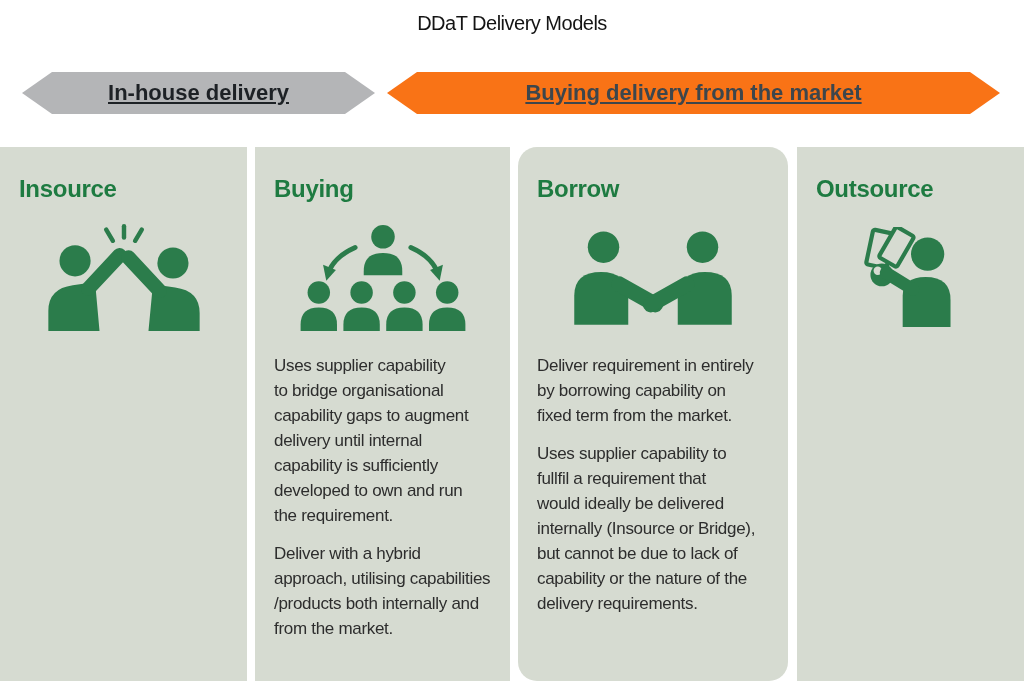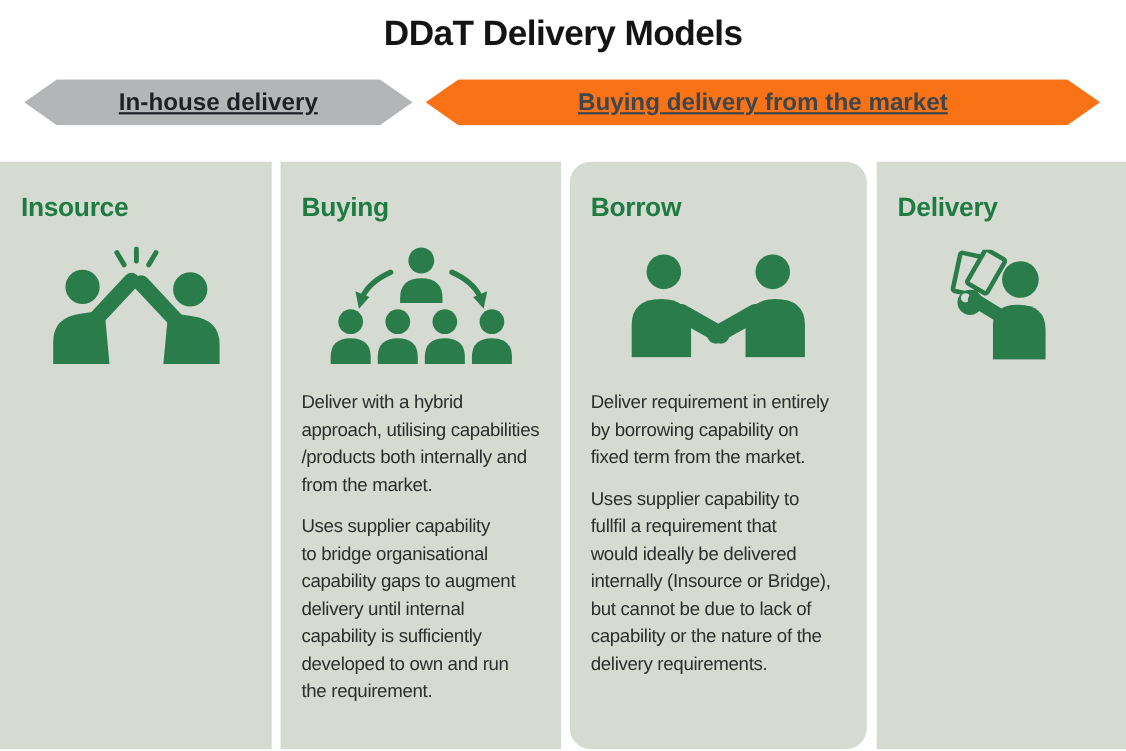--- a/index.html
+++ b/index.html
@@ -1,21 +1,21 @@
 <!DOCTYPE html>
 <html><head>
 <meta charset="utf-8">
 <style>
   html,body { margin:0; padding:0; background:#ffffff; }
   body { width:1024px; height:683px; font-family:"Liberation Sans",sans-serif; overflow:hidden; }
   .page { position:relative; width:1024px; height:683px; background:#ffffff; }
 
   .title {
     position:absolute; top:12px; left:0; width:1024px;
-    text-align:center; font-size:32px; font-weight:bold;
+    text-align:center; font-size:20px; font-weight:normal;
     color:#141414; letter-spacing:-0.5px;
   }
 
   .banner {
     position:absolute; top:72px; height:42px;
     display:flex; align-items:center; justify-content:center;
     font-weight:bold; font-size:22px;
     clip-path: polygon(0 50%, 30px 0, calc(100% - 30px) 0, 100% 50%, calc(100% - 30px) 100%, 30px 100%);
     text-decoration: underline;
   }
@@ -101,31 +101,31 @@
             <path d="M83,100 L83,94 Q83,78 100,78 Q117,78 117,94 L117,100 Z"></path>
             <circle cx="140" cy="64" r="10.5"></circle>
             <path d="M123,100 L123,94 Q123,78 140,78 Q157,78 157,94 L157,100 Z"></path>
           </g>
           <g class="icon-stroke" stroke-width="4.5" stroke-linecap="round">
             <path d="M54,22 Q36,30 30,43"></path>
             <path d="M106,22 Q124,30 130,43"></path>
           </g>
         </svg>
       </div>
-      <p>Deliver with a hybrid
-approach, utilising capabilities
-/products both internally and
-from the market.</p>
       <p>Uses supplier capability
 to bridge organisational
 capability gaps to augment
 delivery until internal
 capability is sufficiently
 developed to own and run
 the requirement.</p>
+      <p>Deliver with a hybrid
+approach, utilising capabilities
+/products both internally and
+from the market.</p>
     </div>
 
     <div class="col col-3">
       <h2>Borrow</h2>
       <div class="iconbox">
         <svg width="180" height="95" viewBox="0 0 160 84">
           <g class="icon-green">
             <circle cx="36" cy="15" r="14"></circle>
             <circle cx="124" cy="15" r="14"></circle>
             <path d="M10,84 L10,58 Q10,37 34,37 Q56,37 58,58 L58,84 Z"></path>
@@ -143,21 +143,21 @@
       <p>Uses supplier capability to
 fullfil a requirement that
 would ideally be delivered
 internally (Insource or Bridge),
 but cannot be due to lack of
 capability or the nature of the
 delivery requirements.</p>
     </div>
 
     <div class="col col-4">
-      <h2>Delivery</h2>
+      <h2>Outsource</h2>
       <div class="iconbox">
         <svg width="104" height="100" viewBox="0 0 100 96">
           <g fill="#d6dbd1" stroke="#2b7c4b" stroke-width="4">
             <rect x="10" y="4" width="20" height="34" rx="2" transform="rotate(12 20 21)"></rect>
             <rect x="26" y="2" width="20" height="34" rx="2" transform="rotate(30 36 19)"></rect>
           </g>
           <g class="icon-green">
             <circle cx="66" cy="26" r="16"></circle>
             <path d="M42,96 L42,66 Q42,48 64,48 Q88,48 88,70 L88,96 Z"></path>
             <circle cx="22" cy="46" r="11"></circle>

